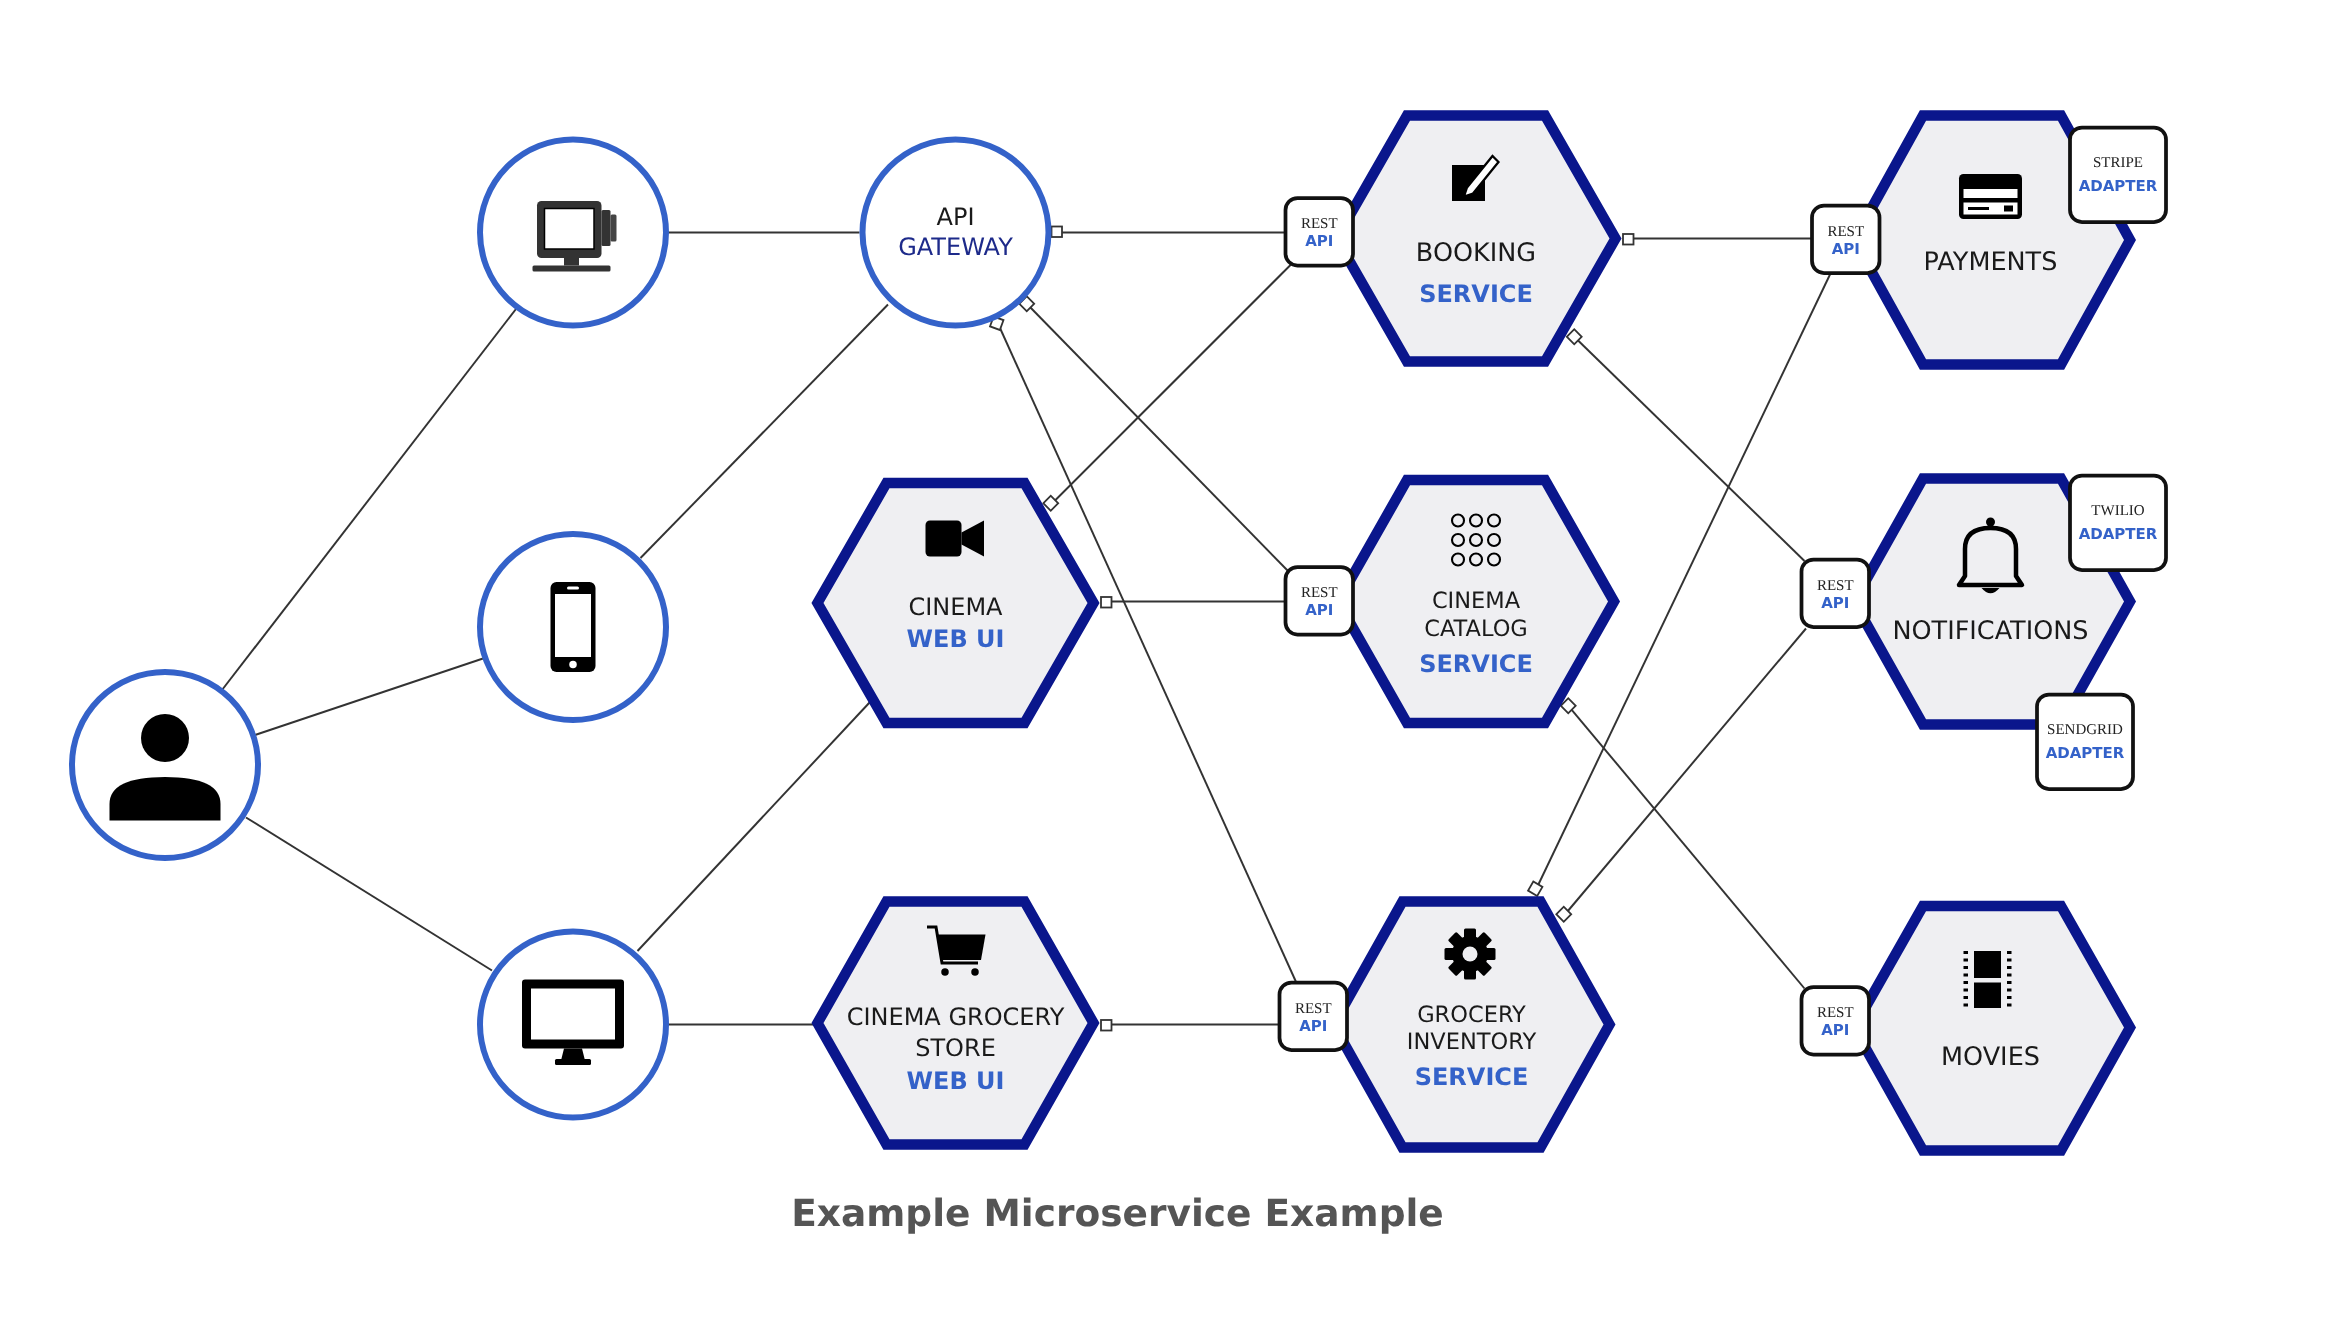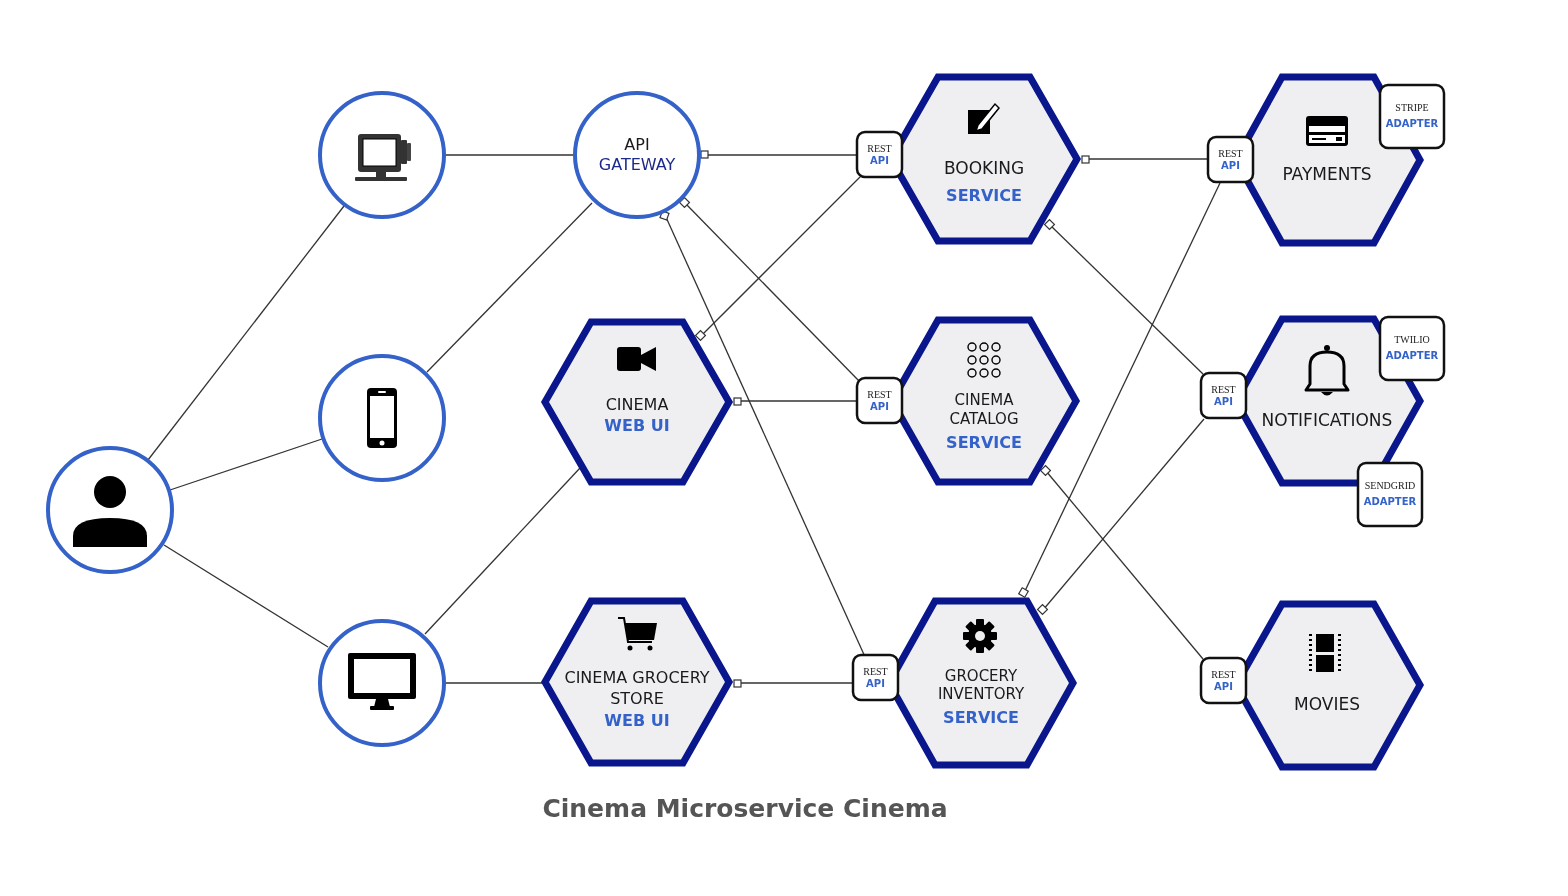--- a/index.html
+++ b/index.html
@@ -270,13 +270,13 @@
     <text class="rest-top" x="1412" y="343" font-size="10">TWILIO</text>
     <text class="rest-bot" x="1412" y="359" font-size="10">ADAPTER</text>
   </g>
   <g>
     <rect class="badge" x="1358" y="463" width="64" height="63" rx="8"></rect>
     <text class="rest-top" x="1390" y="489" font-size="10">SENDGRID</text>
     <text class="rest-bot" x="1390" y="505" font-size="10">ADAPTER</text>
   </g>
 </svg>
 
-<div id="caption">Cinema Microservice Cinema</div>
+<div id="caption">Example Microservice Example</div>
 
 </body></html>

